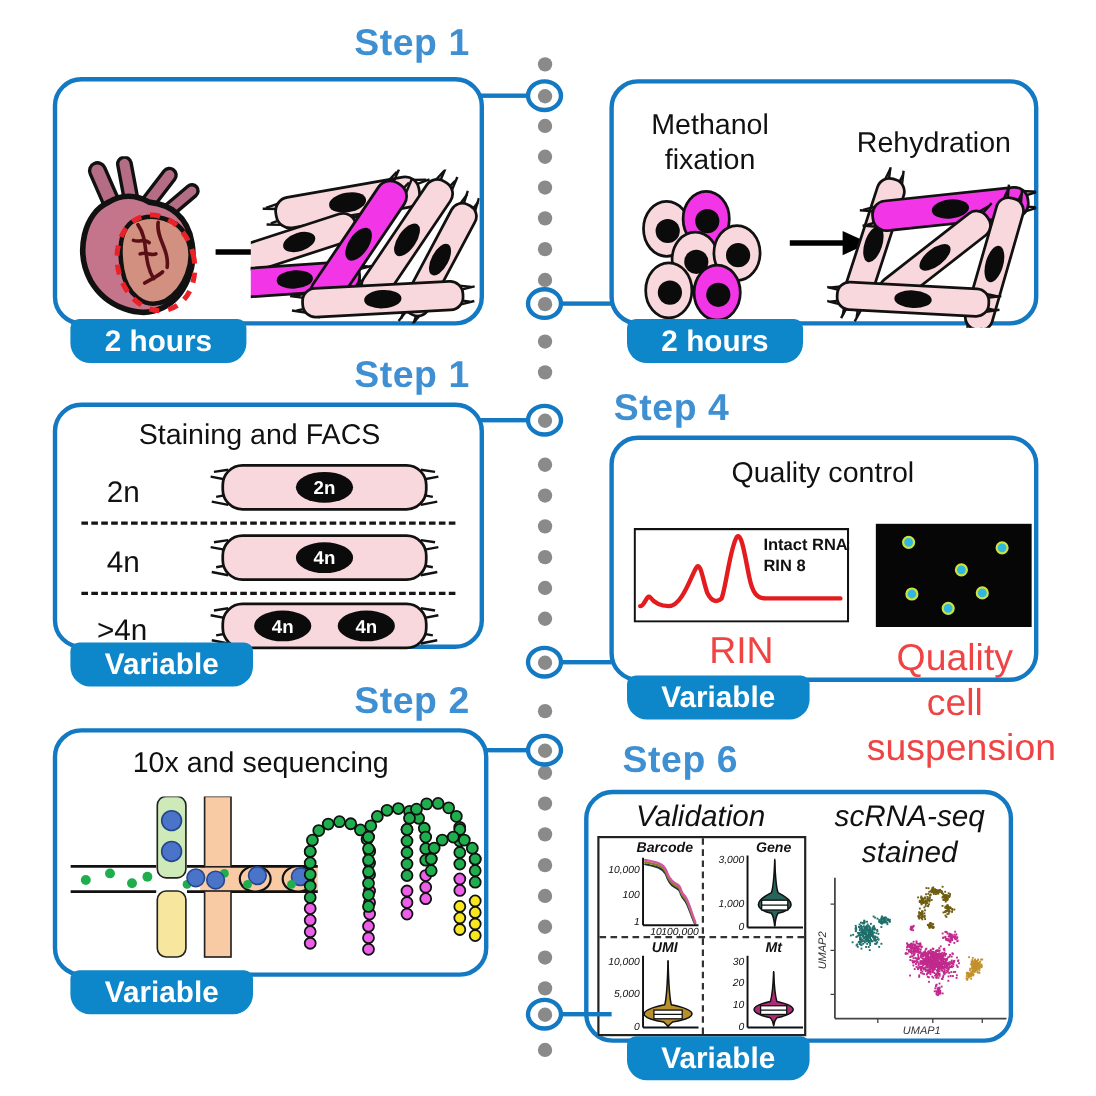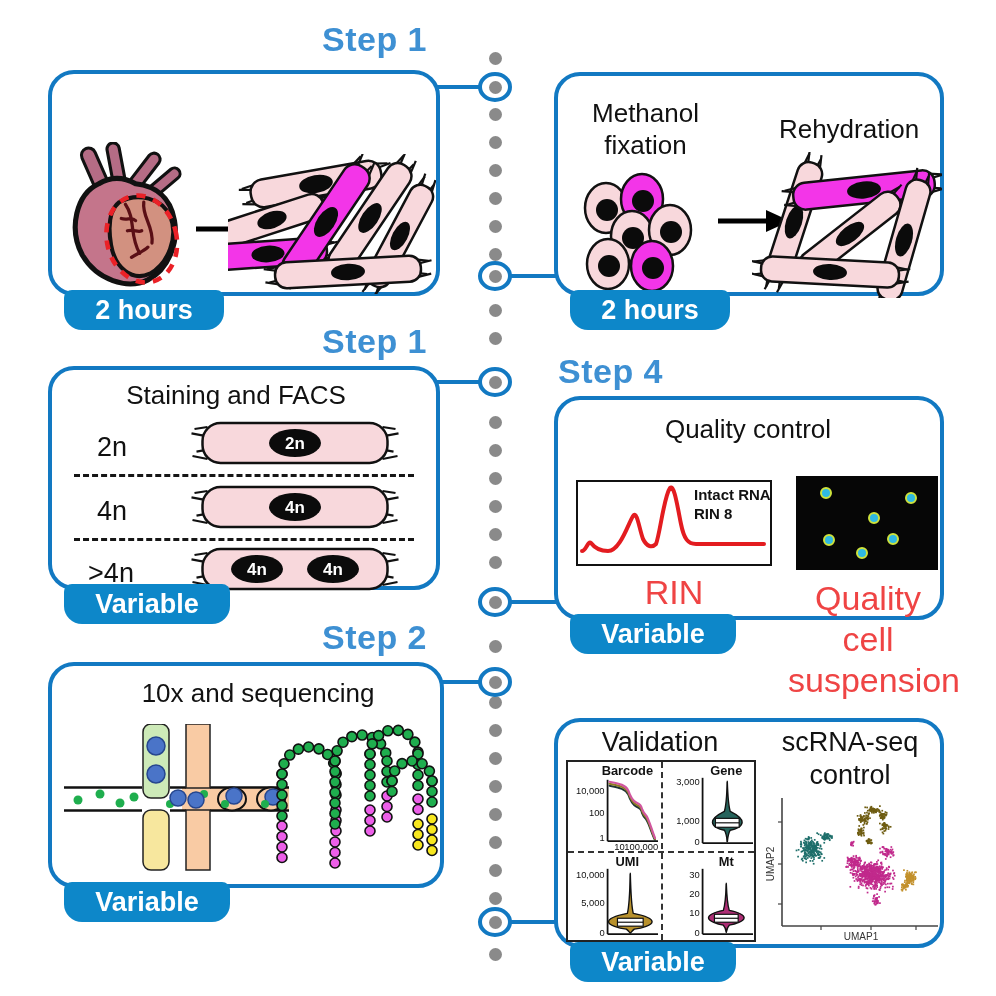--- a/index.html
+++ b/index.html
@@ -368,21 +368,21 @@
           <circle cx="66" cy="77" r="5"></circle>
           <circle cx="97" cy="63" r="5"></circle>
       </g>
     </svg>
     <div class="abs small-cap" style="left:230px;top:178px;width:160px;">Quality cell suspension</div>
   </div>
   <div class="badge" style="left:570px;top:614px;width:166px;">Variable</div>
 
   <div class="abs step-title" style="left:322px;top:618px;">Step 2</div>
   <div class="box" style="left:48px;top:662px;width:396px;height:226px;">
-    <div class="abs caption" style="left:56px;top:12px;width:300px;">10x and sequencing</div>
+    <div class="abs caption" style="left:35px;top:12px;width:300px;">10x and sequencing</div>
     <svg class="abs" style="left:12px;top:58px;" width="225" height="148" viewBox="0 0 225 148">
       <rect x="118" y="64" width="107" height="22" fill="#f9cba4"></rect>
       <g stroke="#111" stroke-width="2.5">
         <line x1="0" y1="63.5" x2="78" y2="63.5"></line>
           <line x1="106" y1="63.5" x2="122" y2="63.5"></line>
           <line x1="146" y1="63.5" x2="225" y2="63.5"></line>
         <line x1="0" y1="86.5" x2="78" y2="86.5"></line>
           <line x1="106" y1="86.5" x2="122" y2="86.5"></line>
           <line x1="146" y1="86.5" x2="225" y2="86.5"></line>
       </g>
@@ -500,21 +500,22 @@
         <circle cx="168" cy="85.5" r="5" fill="#1fae4e" stroke="#111" stroke-width="1.6"></circle>
         <circle cx="168" cy="96" r="5" fill="#1fae4e" stroke="#111" stroke-width="1.6"></circle>
         <circle cx="168" cy="113" r="5" fill="#f7e71f" stroke="#111" stroke-width="1.6"></circle>
         <circle cx="168" cy="123.5" r="5" fill="#f7e71f" stroke="#111" stroke-width="1.6"></circle>
         <circle cx="168" cy="134" r="5" fill="#f7e71f" stroke="#111" stroke-width="1.6"></circle>
         <circle cx="168" cy="144.5" r="5" fill="#f7e71f" stroke="#111" stroke-width="1.6"></circle>
       </svg>
   </div>
   <div class="badge" style="left:64px;top:882px;width:166px;">Variable</div>
 
-  <div class="box" style="left:554px;top:718px;width:390px;height:230px;">
+  <div class="abs step-title" style="left:566px;top:672px;">Step 6</div>
+  <div class="box" style="left:531px;top:718px;width:390px;height:230px;font-style:italic;">
     <div class="abs caption" style="left:0px;top:4px;width:204px;font-size:27px;">Validation</div>
     <div class="vgrid" style="left:8px;top:38px;width:190px;height:182px;">
       <div class="vline"></div>
       <div class="hline"></div>
 
       <svg class="panel-cell" style="left:0;top:0;width:93px;height:89px;" viewBox="0 0 94 90">
         <text x="60" y="13" font-size="13" font-weight="700" text-anchor="middle" fill="#111">Barcode</text>
         <line x1="40" y1="18" x2="40" y2="80" stroke="#111" stroke-width="1.8"></line>
         <line x1="40" y1="80" x2="91" y2="80" stroke="#111" stroke-width="1.8"></line>
         <text x="37" y="32" font-size="9.5" text-anchor="end" fill="#111">10,000</text>
@@ -563,21 +564,21 @@
         <text x="37" y="44" font-size="9.5" text-anchor="end" fill="#111">20</text>
         <text x="37" y="64" font-size="9.5" text-anchor="end" fill="#111">10</text>
         <text x="37" y="84" font-size="9.5" text-anchor="end" fill="#111">0</text>
         <line x1="64" y1="30" x2="64" y2="81" stroke="#111" stroke-width="1.2"></line>
         <path d="M64,31 C64.5,44 65,52 67,58 C76,60 82,62 82,65.5 C82,69 73,72 67,73 C65,75 64.5,77 64,80 C63.5,77 63,75 61,73 C55,72 46,69 46,65.5 C46,62 52,60 61,58 C63,52 63.5,44 64,31 Z" fill="#ad2c74" stroke="#111" stroke-width="1.4"></path>
         <rect x="52" y="62" width="24" height="8" fill="#fff" stroke="#111" stroke-width="1.2"></rect>
         <line x1="52" y1="66" x2="76" y2="66" stroke="#111" stroke-width="1.2"></line>
       </svg>
     </div>
 
-    <div class="abs caption" style="left:200px;top:4px;width:184px;font-size:27px;">scRNA-seq control</div>
+    <div class="abs caption" style="left:200px;top:4px;width:184px;font-size:27px;">scRNA-seq stained</div>
     <svg id="umap" class="abs" style="left:208px;top:70px;" width="176" height="152" viewBox="0 0 176 152">
       <line x1="16" y1="6" x2="16" y2="134" stroke="#444" stroke-width="1.6"></line>
       <line x1="16" y1="134" x2="172" y2="134" stroke="#444" stroke-width="1.6"></line>
       <g stroke="#444" stroke-width="1.2">
         <line x1="55" y1="134" x2="55" y2="138"></line>
           <line x1="105" y1="134" x2="105" y2="138"></line>
           <line x1="150" y1="134" x2="150" y2="138"></line>
         <line x1="12" y1="30" x2="16" y2="30"></line>
           <line x1="12" y1="72" x2="16" y2="72"></line>
           <line x1="12" y1="112" x2="16" y2="112"></line>

